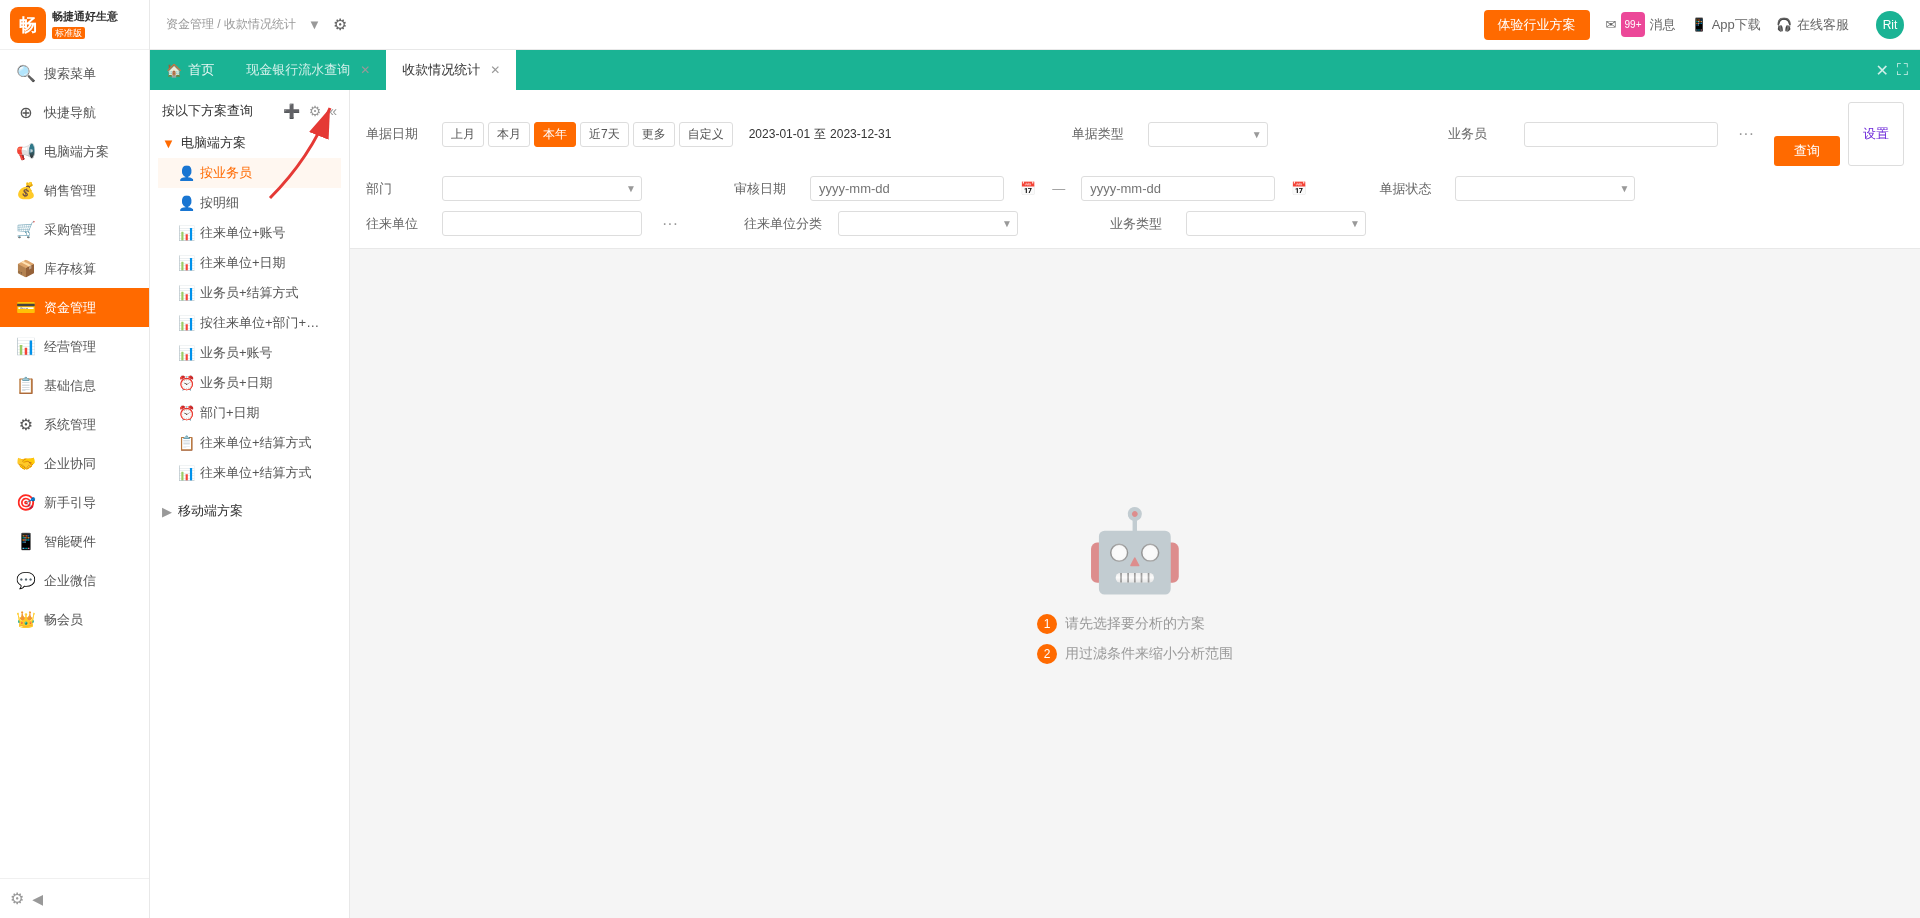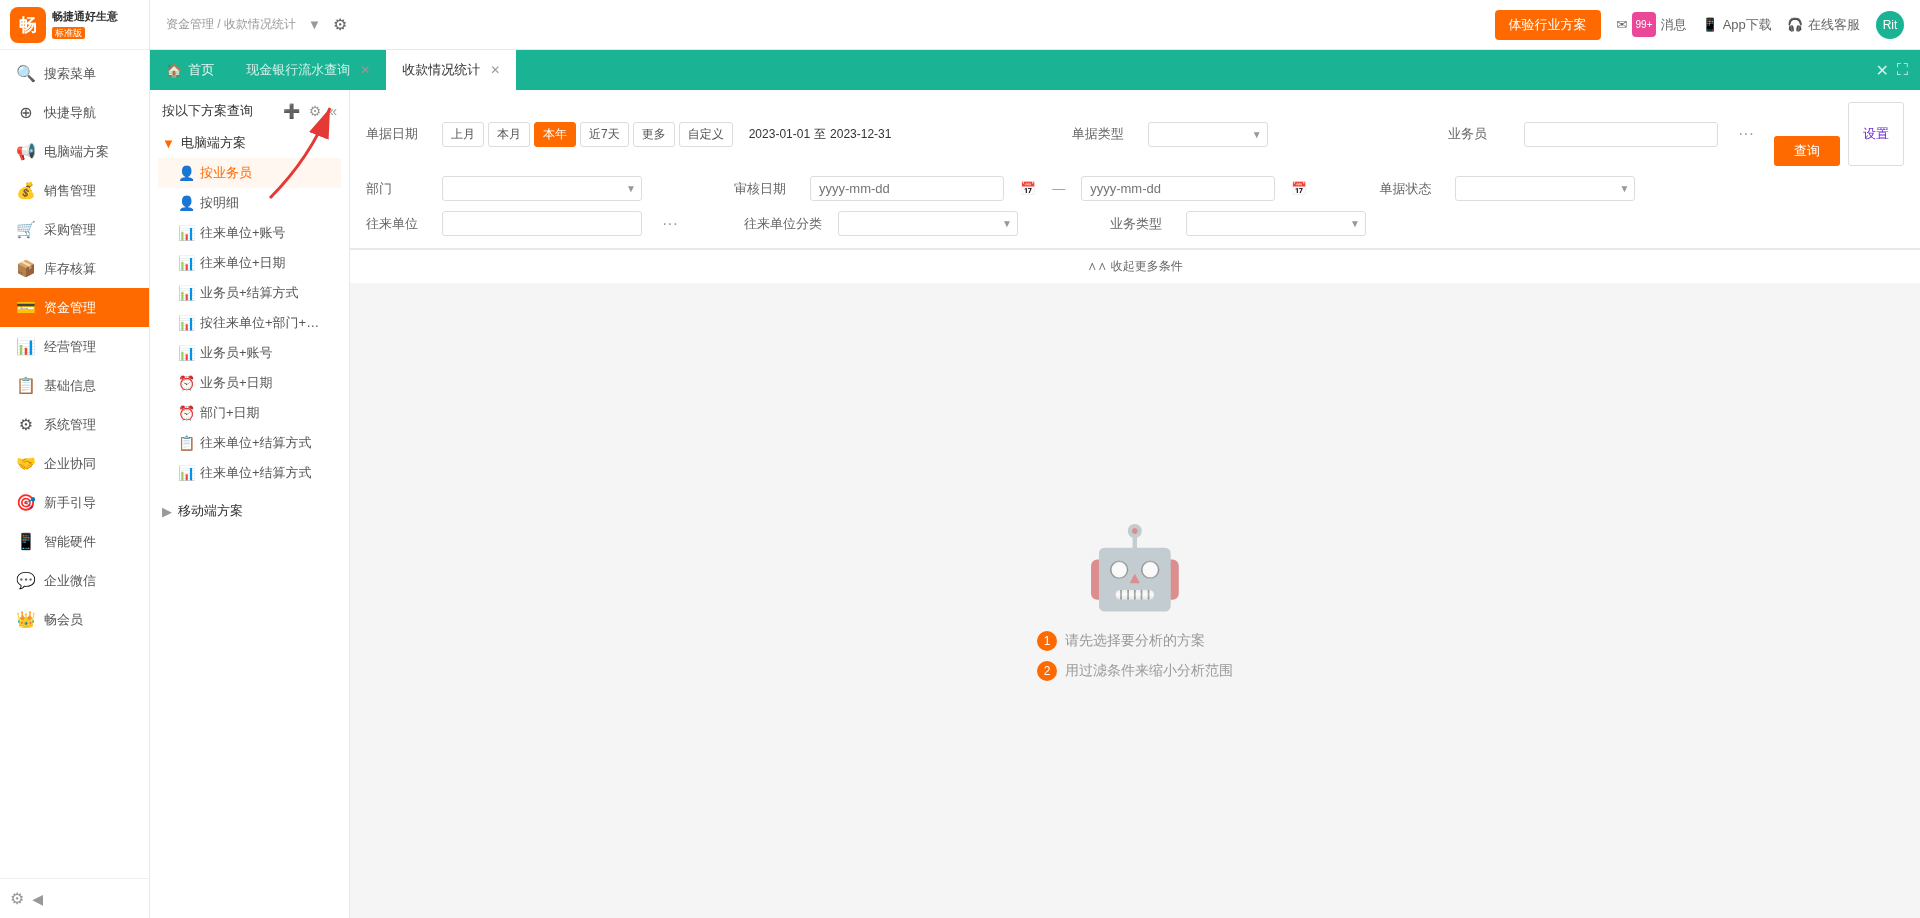--- a/index.html
+++ b/index.html
@@ -185,21 +185,21 @@
       </div>
       <div class="topbar-icon-btn">
         <span>📱</span>
         <span>App下载</span>
       </div>
       <div class="topbar-icon-btn">
         <span>🎧</span>
         <span>在线客服</span>
       </div>
       <div class="topbar-icon-btn">
-        <span style="width:28px;height:28px;border-radius:50%;background:#1ab394;color:white;display:inline-flex;align-items:center;justify-content:center;font-size:12px;">Rit</span>
+        <span style="width:28px;height:28px;border-radius:50%;background:#1ab394;color:white;display:inline-flex;align-items:center;justify-content:center;font-size:12px;margin-left:11px;">Rit</span>
       </div>
     </div>
   </div>
 
   <div class="tab-bar">
     <div class="tab-item tab-home">
       <span>🏠</span>
       <span>首页</span>
     </div>
     <div class="tab-item">
@@ -366,24 +366,20 @@
           </div>
           <div style="flex:0 0 60px;"></div>
           <span class="filter-label">业务类型</span>
           <div class="select-wrapper" style="min-width:180px;">
             <select class="filter-select" style="min-width:180px;"></select>
             <span class="select-arrow">▼</span>
           </div>
         </div>
       </div>
 
-      <div class="collapse-bar">
-        <span>∧∧</span>
-        <span>收起更多条件</span>
-      </div>
 
       <div class="empty-area">
         <div style="font-size:80px;opacity:0.5;">
           🤖
         </div>
         <div class="empty-tips">
           <div class="empty-tip">
             <span class="tip-num">1</span>
             <span>请先选择要分析的方案</span>
           </div>

